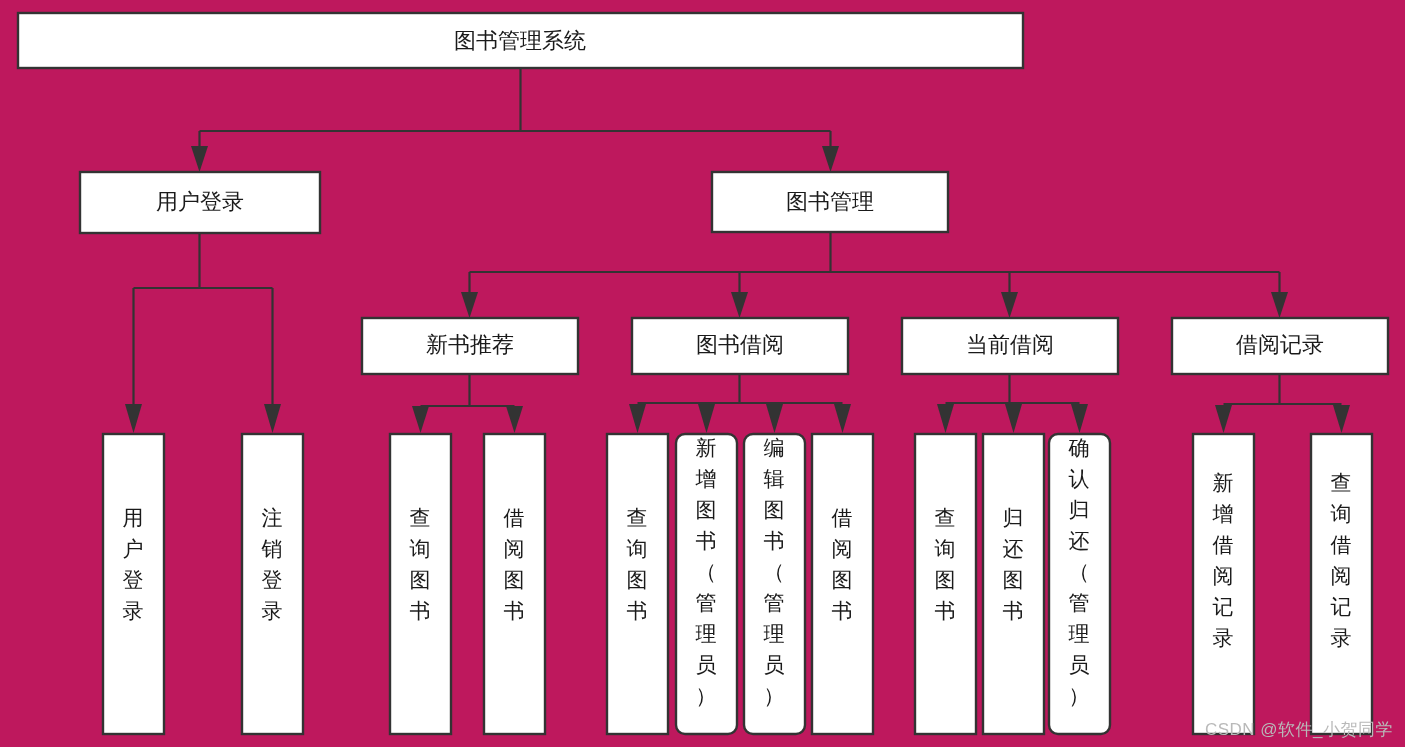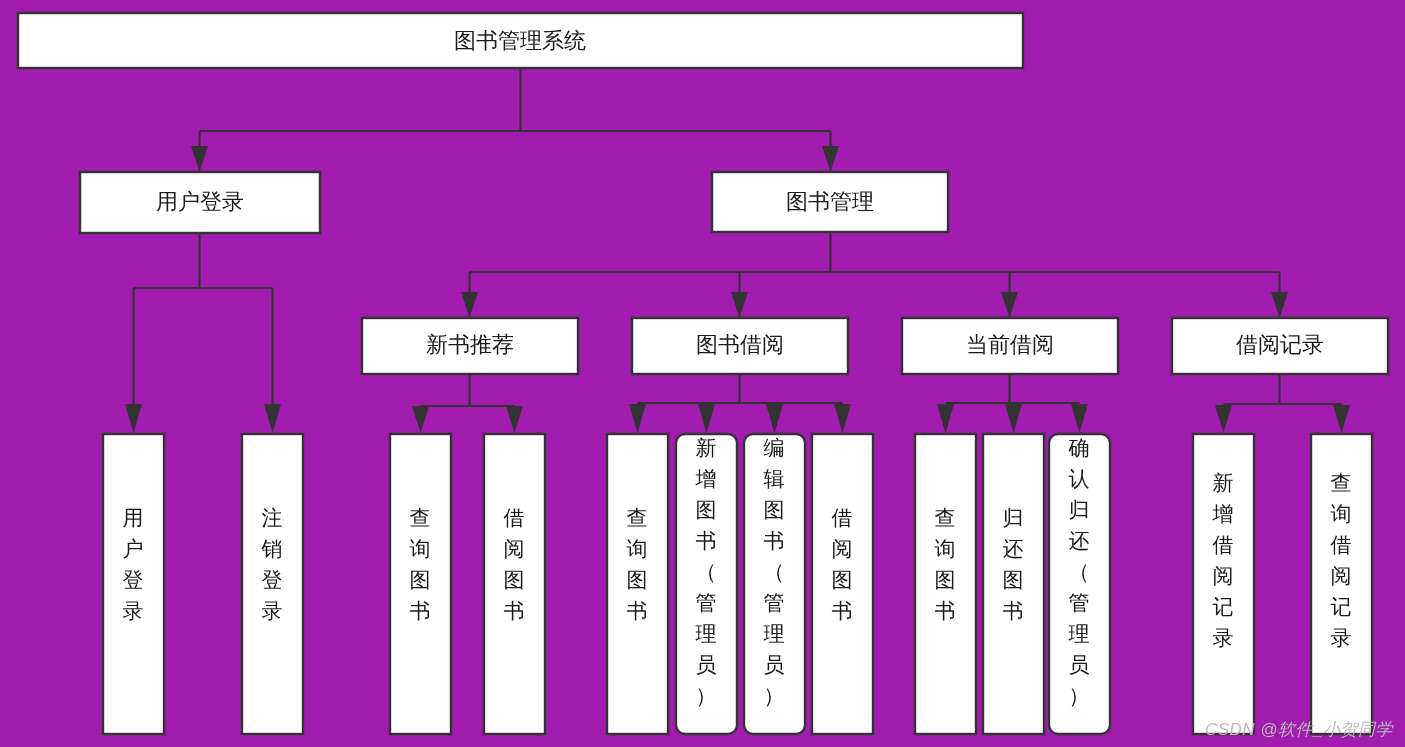--- a/index.html
+++ b/index.html
@@ -7,21 +7,21 @@
     padding: 0;
     background: #ffffff;
   }
   body {
     font-family: "Liberation Sans", "DejaVu Sans", sans-serif;
   }
   #canvas {
     position: relative;
     width: 1405px;
     height: 747px;
-    background: #a21caf;
+    background: #be185d;
     overflow: hidden;
   }
   svg.diagram {
     position: absolute;
     left: 0;
     top: 0;
     width: 1405px;
     height: 747px;
   }
   .node-rect {
@@ -55,21 +55,20 @@
   .watermark {
     position: absolute;
     right: 12px;
     bottom: 6px;
     font-family: "Liberation Sans", "DejaVu Sans", sans-serif;
     font-size: 17px;
     color: #b9b9b9;
     letter-spacing: 0.5px;
     white-space: nowrap;
     pointer-events: none;
-    font-style: italic;
   }
 </style>
 </head>
 <body>
 
 <div id="canvas">
 
   <svg class="diagram" viewBox="0 0 1405 747">
 
     <g>

